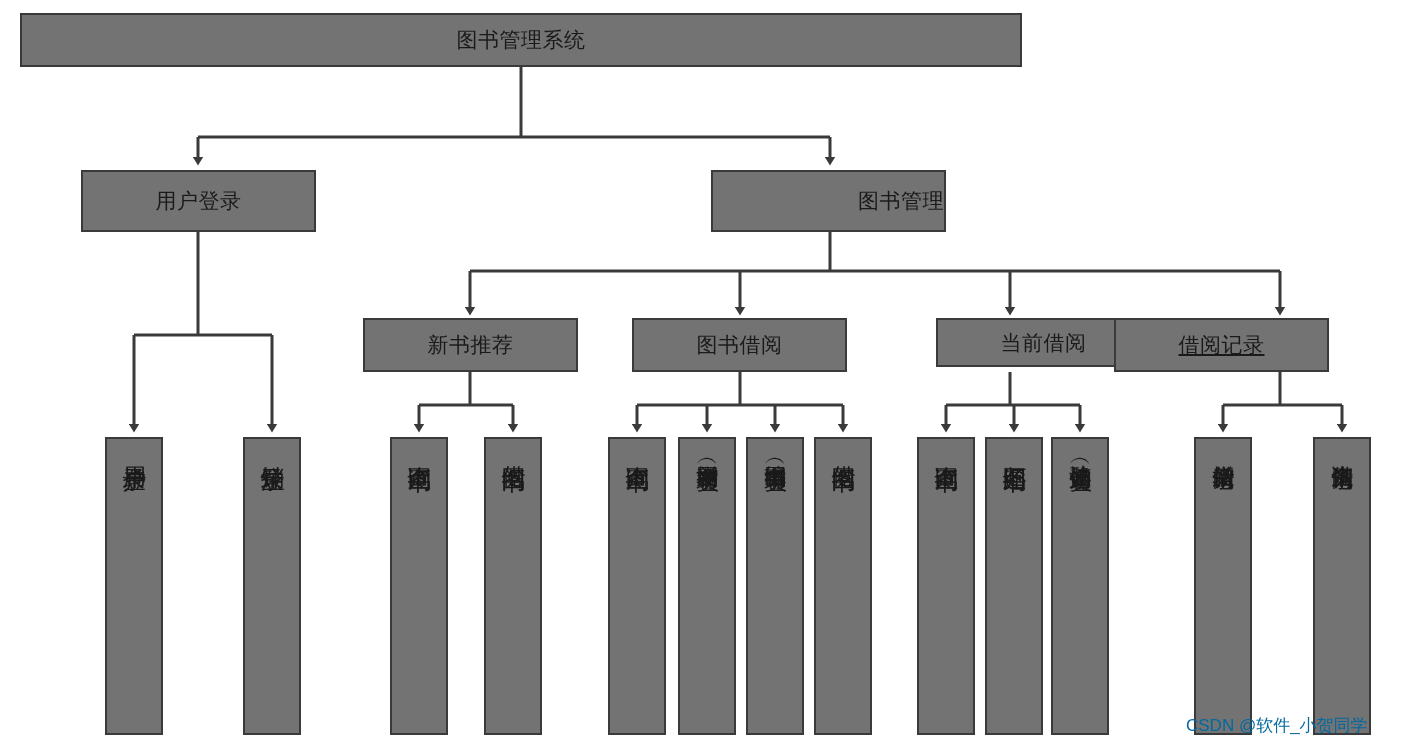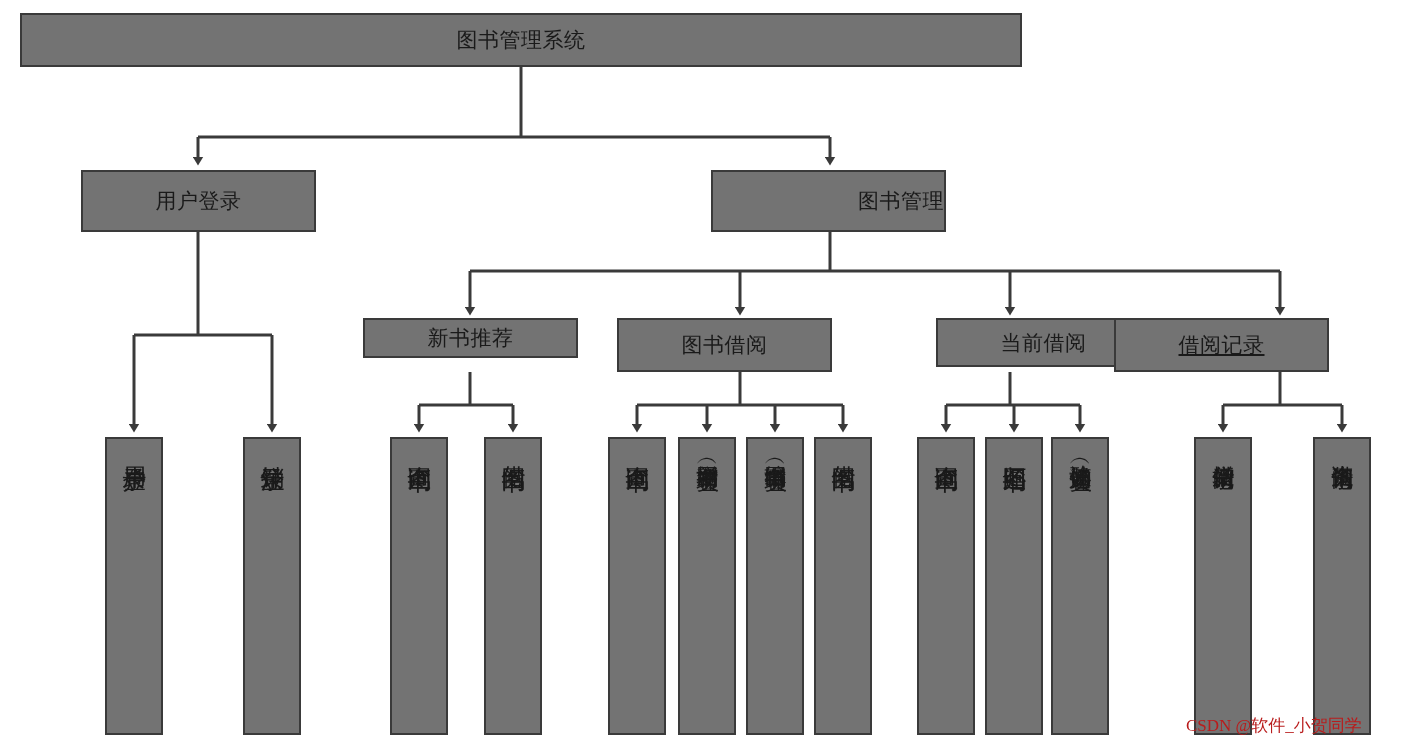--- a/index.html
+++ b/index.html
@@ -60,24 +60,24 @@
     white-space: nowrap;
   }
   .node.vert.small .label {
     font-size: 22px;
   }
   #watermark {
     position: absolute;
     left: 1186px;
     top: 714px;
     font-size: 17px;
-    color: #b91c1c;
+    color: #0369a1;
     white-space: nowrap;
     z-index: 5;
-    font-family: Liberation Serif, serif;
+    font-family: Liberation Sans, sans-serif;
   }
 </style>
 </head>
 <body>
 
 <div id="canvas">
 
   <svg id="edges" viewBox="0 0 1405 747" xmlns="http://www.w3.org/2000/svg">
     <defs>
       <marker id="arrow" markerWidth="9" markerHeight="11" refX="1.5" refY="5.5" orient="auto" markerUnits="userSpaceOnUse">
@@ -132,24 +132,24 @@
     <span class="label">图书管理系统</span>
   </div>
 
   <div class="node horiz" style="left:81px; top:170px; width:235px; height:62px;">
     <span class="label">用户登录</span>
   </div>
   <div class="node horiz" style="left:711px; top:170px; width:235px; height:62px;justify-content:flex-end;">
     <span class="label">图书管理</span>
   </div>
 
-  <div class="node horiz" style="left:363px; top:318px; width:215px; height:40px;">
+  <div class="node horiz" style="left:363px; top:318px; width:215px; height:54px;">
     <span class="label">新书推荐</span>
   </div>
-  <div class="node horiz" style="left:617px; top:318px; width:215px; height:54px;">
+  <div class="node horiz" style="left:632px; top:318px; width:215px; height:54px;">
     <span class="label">图书借阅</span>
   </div>
   <div class="node horiz" style="left:936px; top:318px; width:215px; height:49px;">
     <span class="label">当前借阅</span>
   </div>
   <div class="node horiz" style="left:1114px; top:318px; width:215px; height:54px;text-decoration:underline;">
     <span class="label">借阅记录</span>
   </div>
 
   <div class="node vert" style="left:105px; top:437px; width:58px; height:298px;">

